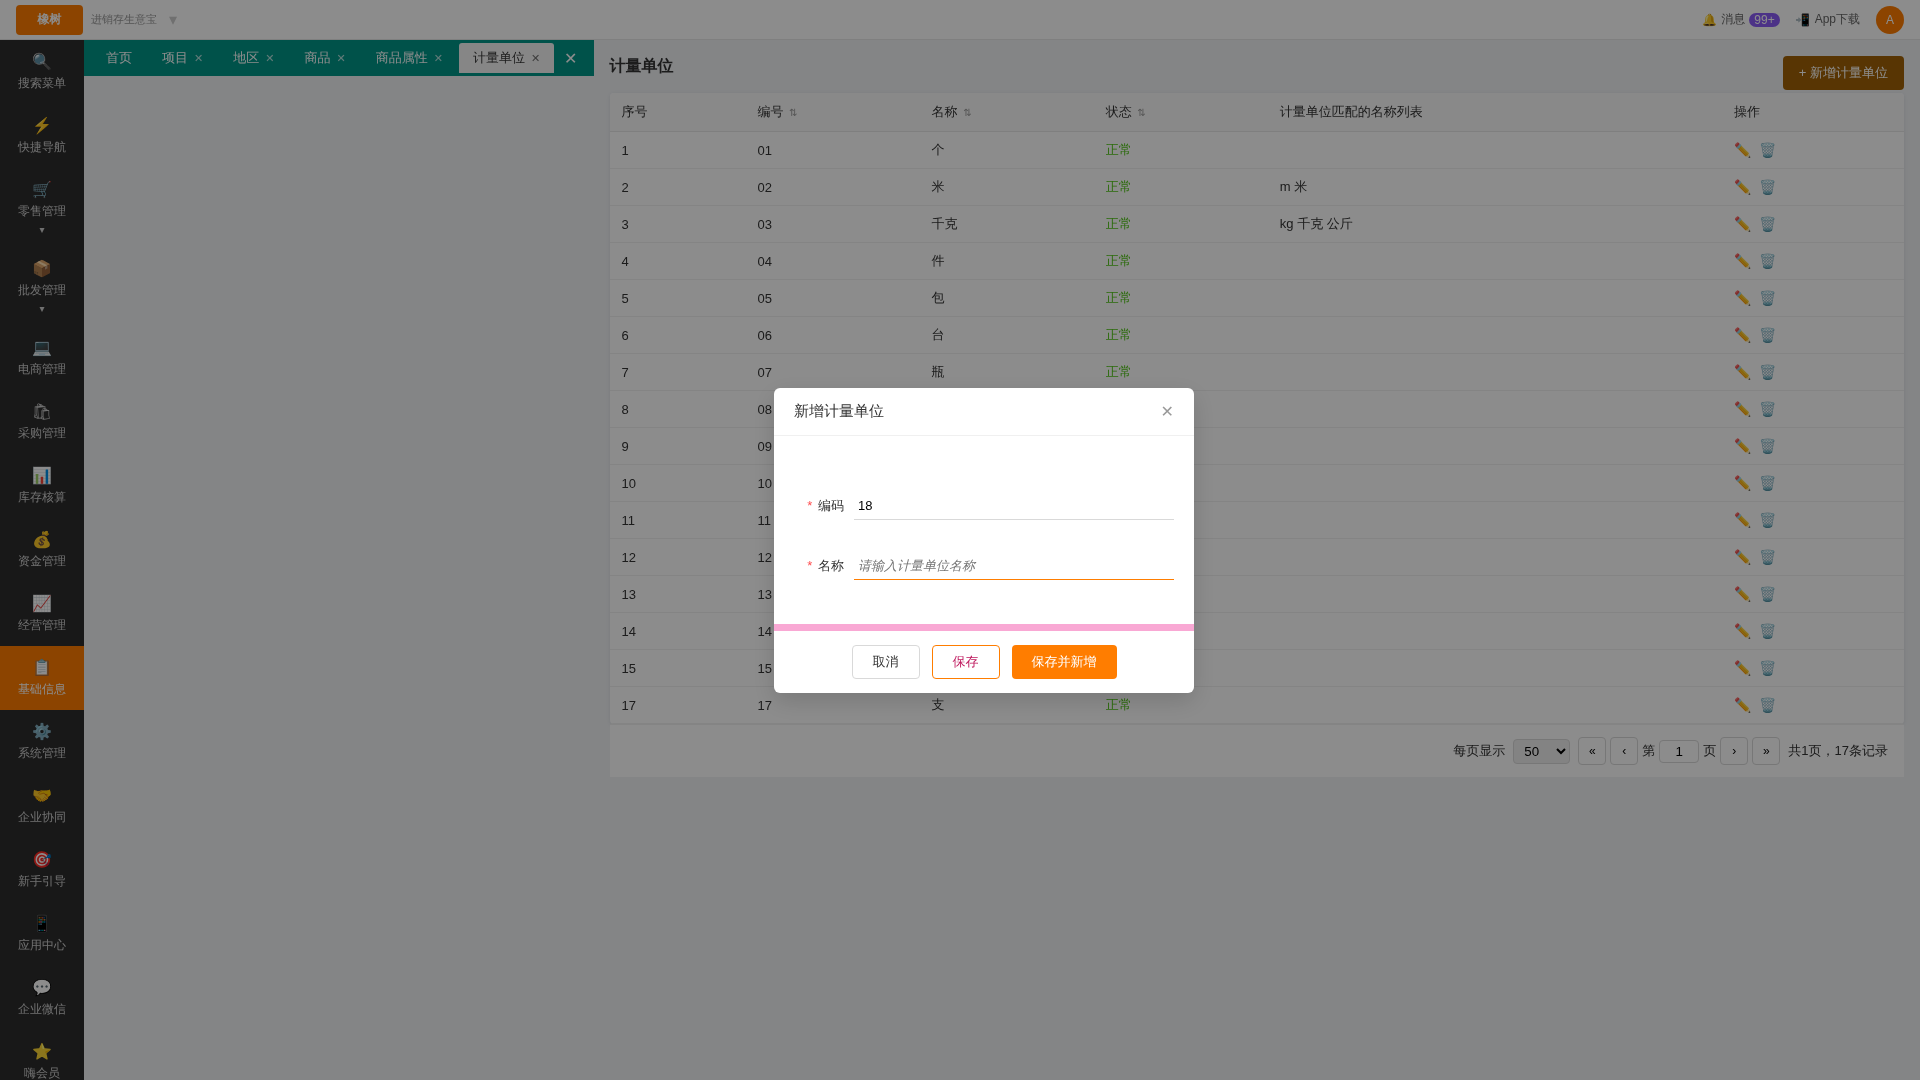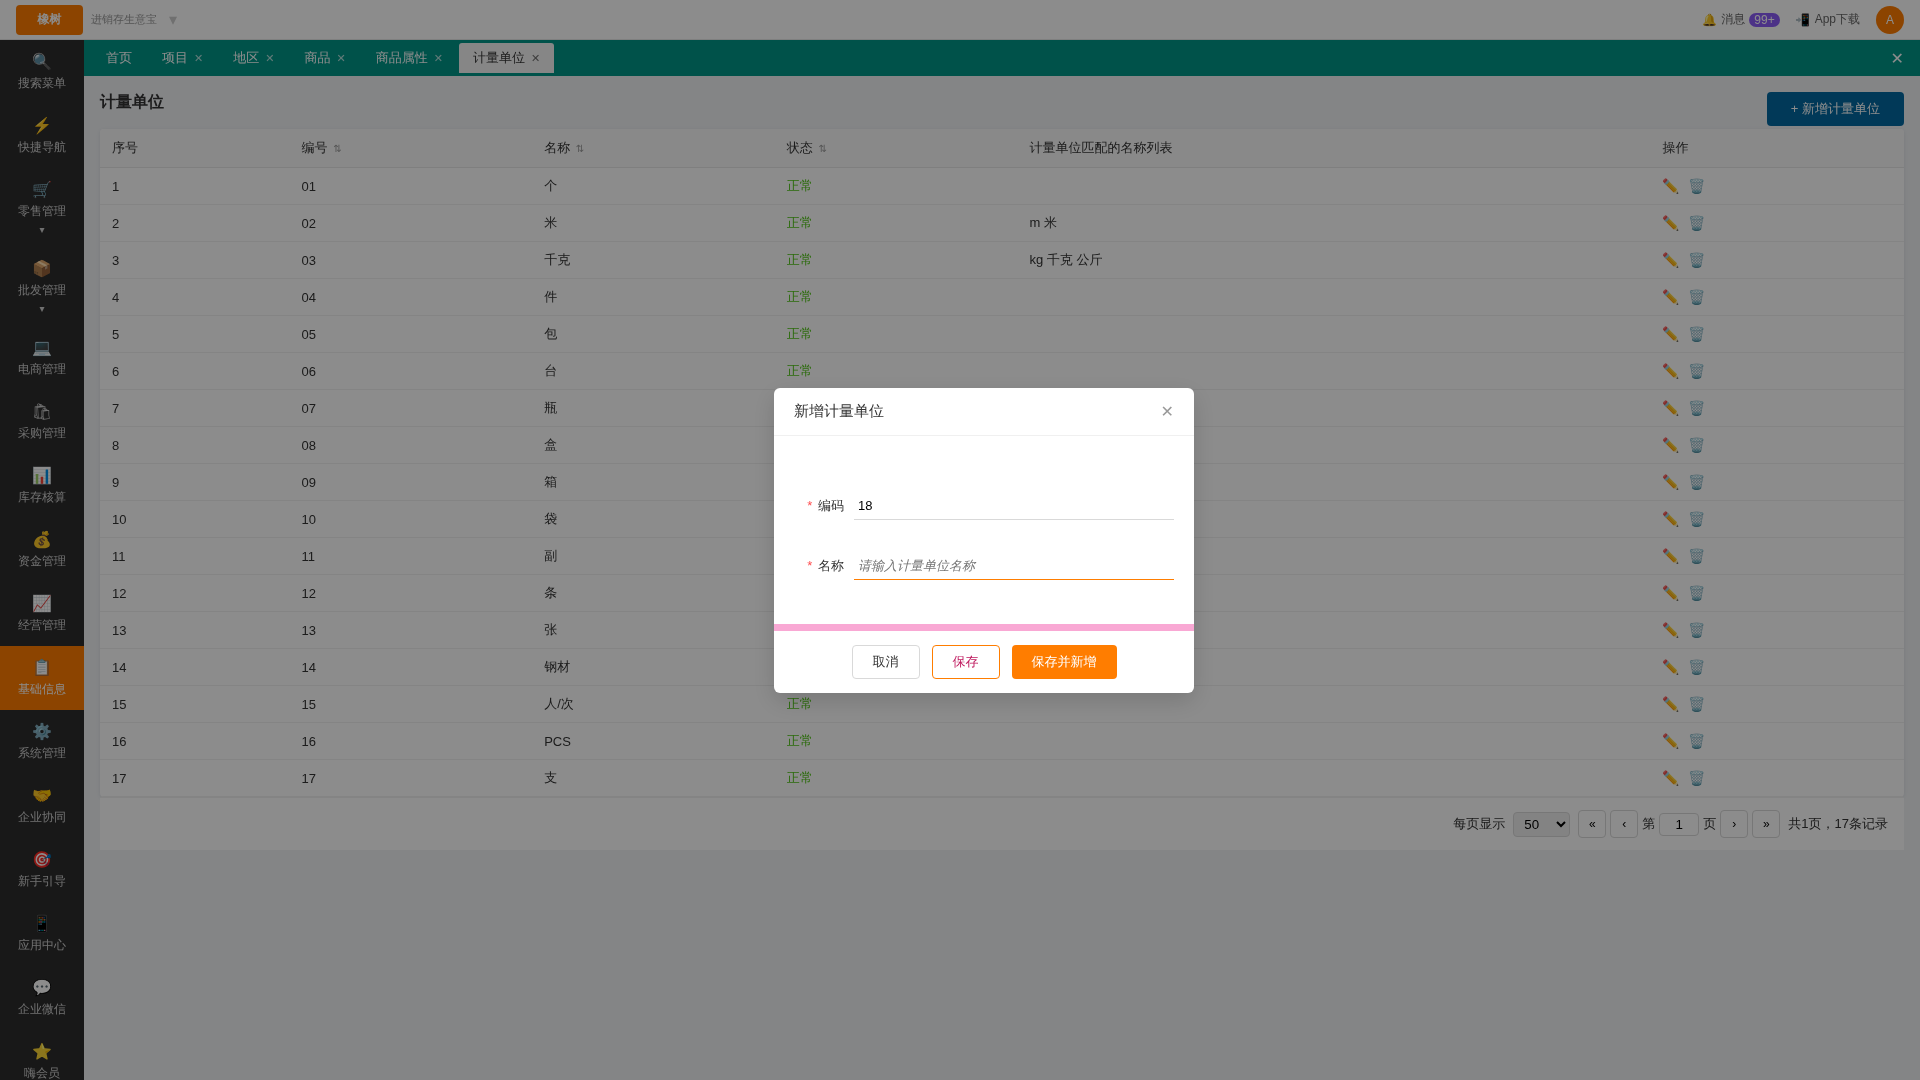--- a/index.html
+++ b/index.html
@@ -94,21 +94,21 @@
       align-items: center;
       gap: 4px;
     }
     .sidebar-item.active { background: #ff7d00; color: #fff; }
     .sidebar-item .icon { font-size: 16px; }
 
     
     .content-area {
       flex: 1;
       display: flex;
-      flex-direction: column;
+      flex-direction: row;
       overflow: hidden;
     }
 
     
     .tab-bar {
       background: #009688;
       display: flex;
       align-items: center;
       padding: 0 8px;
       height: 36px;
@@ -150,24 +150,24 @@
       font-weight: bold;
       margin-bottom: 16px;
       color: #333;
     }
 
     
     .add-btn {
       position: absolute;
       top: 16px;
       right: 16px;
-      background: #0369a1;
+      background: #a16207;
       color: white;
       border: none;
-      padding: 8px 24px;
+      padding: 8px 16px;
       border-radius: 4px;
       cursor: pointer;
       font-size: 13px;
     }
 
     
     .data-table {
       width: 100%;
       border-collapse: collapse;
       background: white;
@@ -678,33 +678,20 @@
     <td><span class="status-normal">正常</span></td>
     <td></td>
     <td>
       <div class="action-icons">
         <span class="action-icon">✏️</span>
         <span class="action-icon">🗑️</span>
       </div>
     </td>
   </tr>
             <tr>
-    <td>16</td>
-    <td>16</td>
-    <td>PCS</td>
-    <td><span class="status-normal">正常</span></td>
-    <td></td>
-    <td>
-      <div class="action-icons">
-        <span class="action-icon">✏️</span>
-        <span class="action-icon">🗑️</span>
-      </div>
-    </td>
-  </tr>
-            <tr>
     <td>17</td>
     <td>17</td>
     <td>支</td>
     <td><span class="status-normal">正常</span></td>
     <td></td>
     <td>
       <div class="action-icons">
         <span class="action-icon">✏️</span>
         <span class="action-icon">🗑️</span>
       </div>

